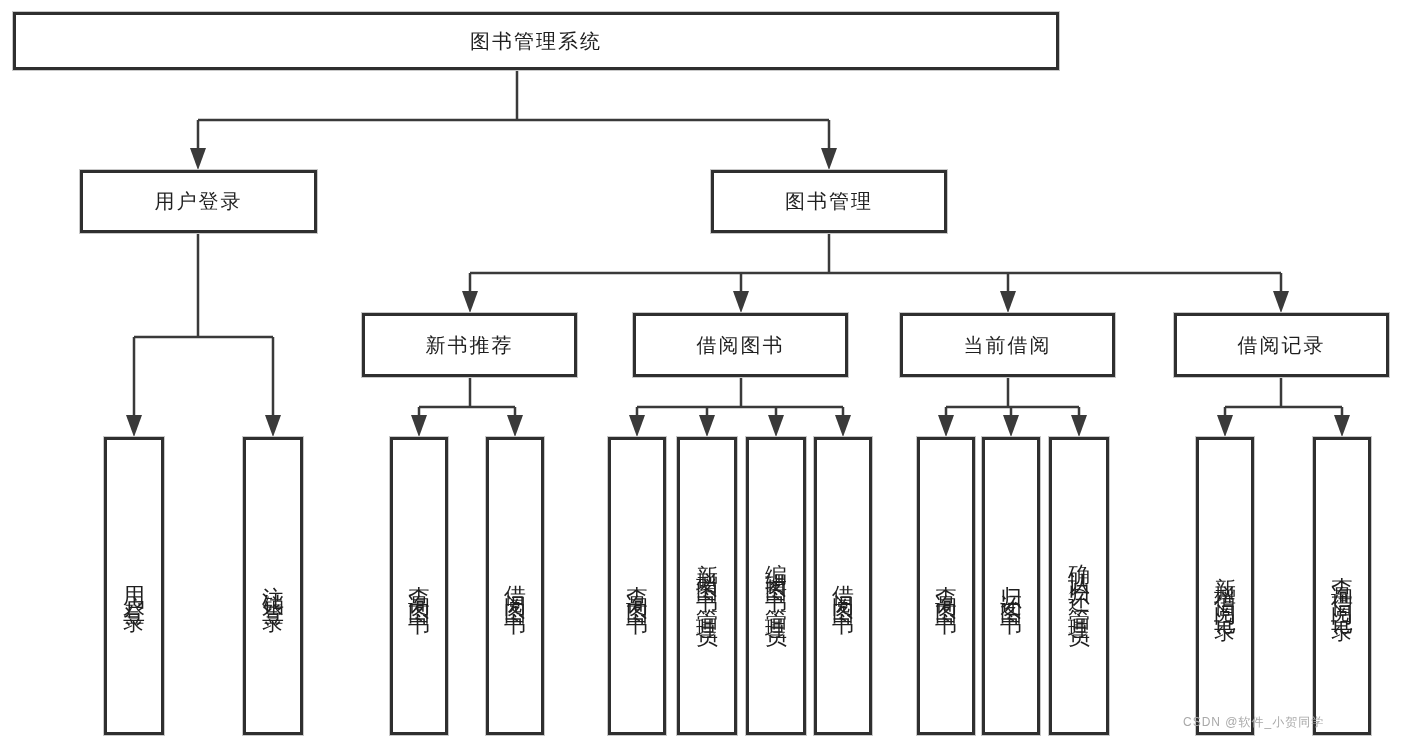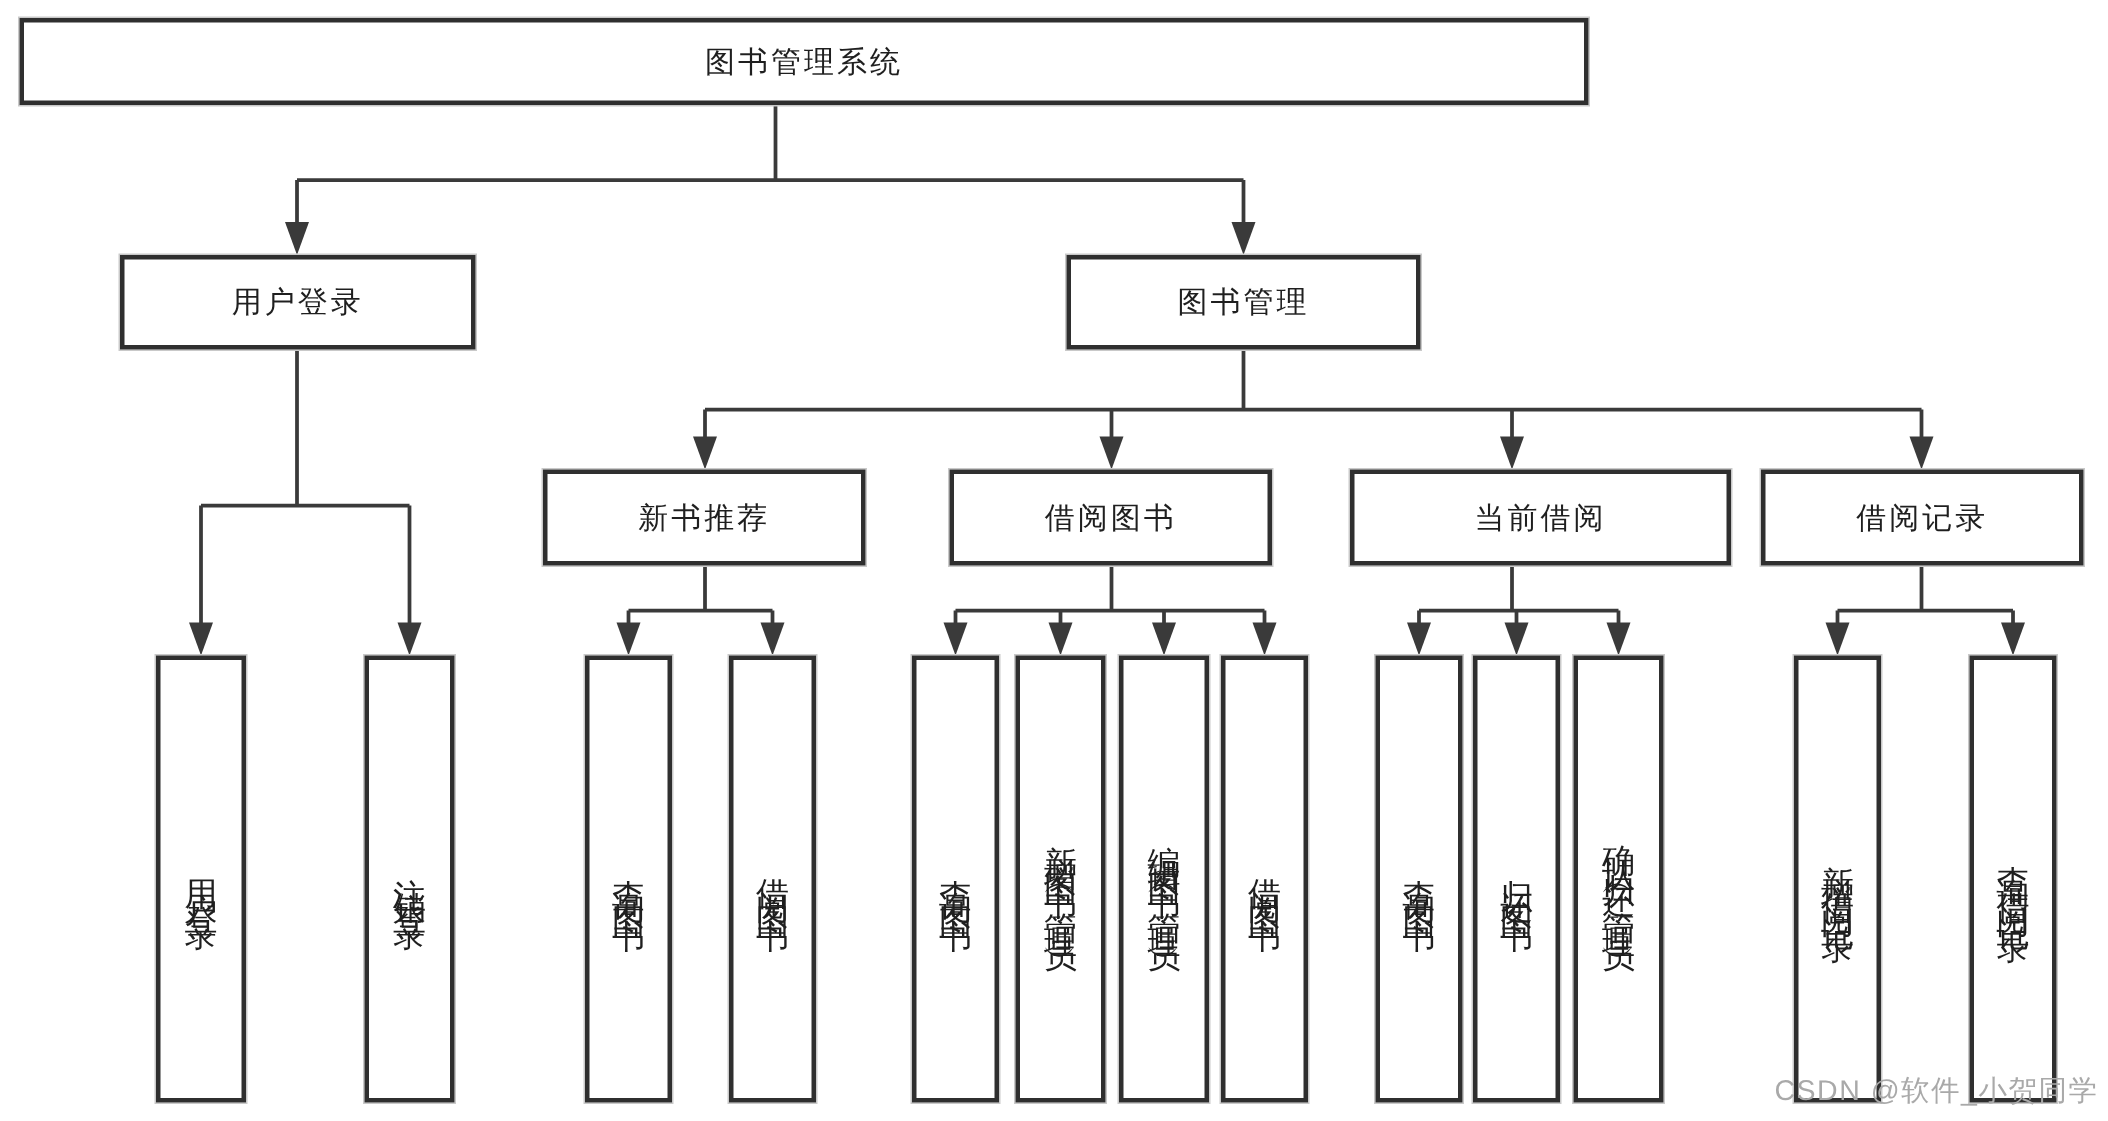--- a/index.html
+++ b/index.html
@@ -48,21 +48,21 @@
   .box.v{
     writing-mode:vertical-rl;
     font-size:22px;
     letter-spacing:9px;
     line-height:1;
   }
   .watermark{
     position:absolute;
     left:1183px;
     top:714px;
-    font-size:19px;
+    font-size:12px;
     letter-spacing:1px;
     color:var(--watermark);
     white-space:nowrap;
     z-index:5;
   }
 </style>
 </head>
 <body>
 
 <div class="canvas">
@@ -117,21 +117,21 @@
     </g>
   </svg>
 
   <div class="box h" style="left:13px;top:12px;width:1046px;height:58px;">图书管理系统</div>
 
   <div class="box h" style="left:80px;top:170px;width:237px;height:63px;">用户登录</div>
   <div class="box h" style="left:711px;top:170px;width:236px;height:63px;">图书管理</div>
 
   <div class="box h" style="left:362px;top:313px;width:215px;height:64px;">新书推荐</div>
   <div class="box h" style="left:633px;top:313px;width:215px;height:64px;">借阅图书</div>
-  <div class="box h" style="left:900px;top:313px;width:254px;height:64px;">当前借阅</div>
+  <div class="box h" style="left:900px;top:313px;width:215px;height:64px;">当前借阅</div>
   <div class="box h" style="left:1174px;top:313px;width:215px;height:64px;">借阅记录</div>
 
   <div class="box v" style="left:104px;top:437px;width:60px;height:298px;">用户登录</div>
   <div class="box v" style="left:243px;top:437px;width:60px;height:298px;">注销登录</div>
 
   <div class="box v" style="left:390px;top:437px;width:58px;height:298px;">查询图书</div>
   <div class="box v" style="left:486px;top:437px;width:58px;height:298px;">借阅图书</div>
 
   <div class="box v" style="left:608px;top:437px;width:58px;height:298px;">查询图书</div>
   <div class="box v" style="left:677px;top:437px;width:60px;height:298px;">新增图书（管理员）</div>

